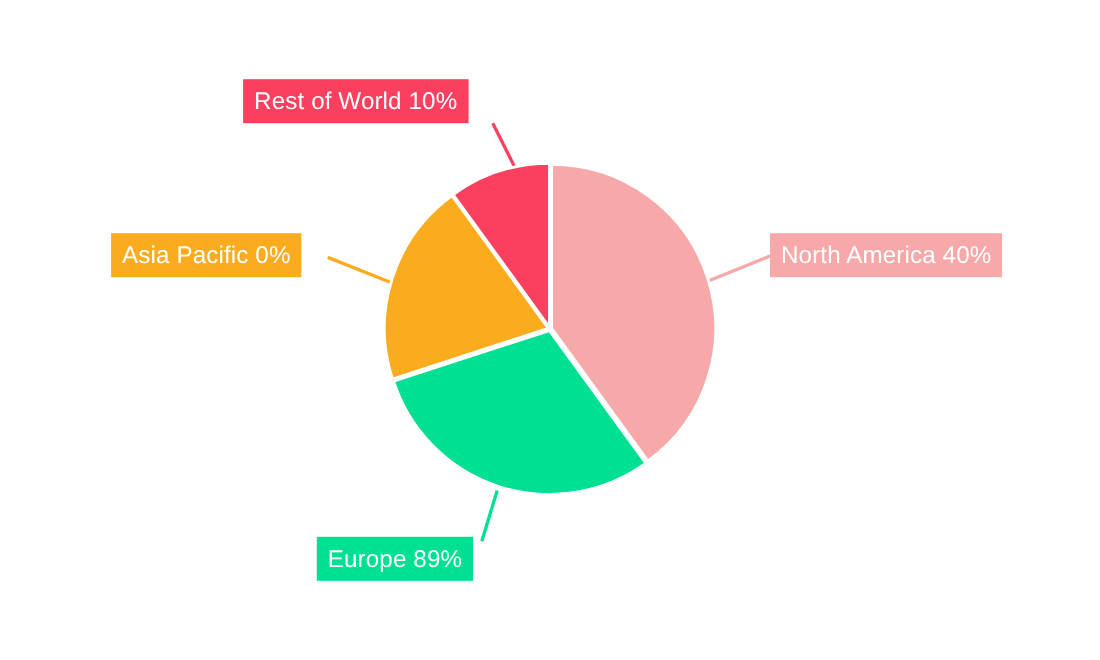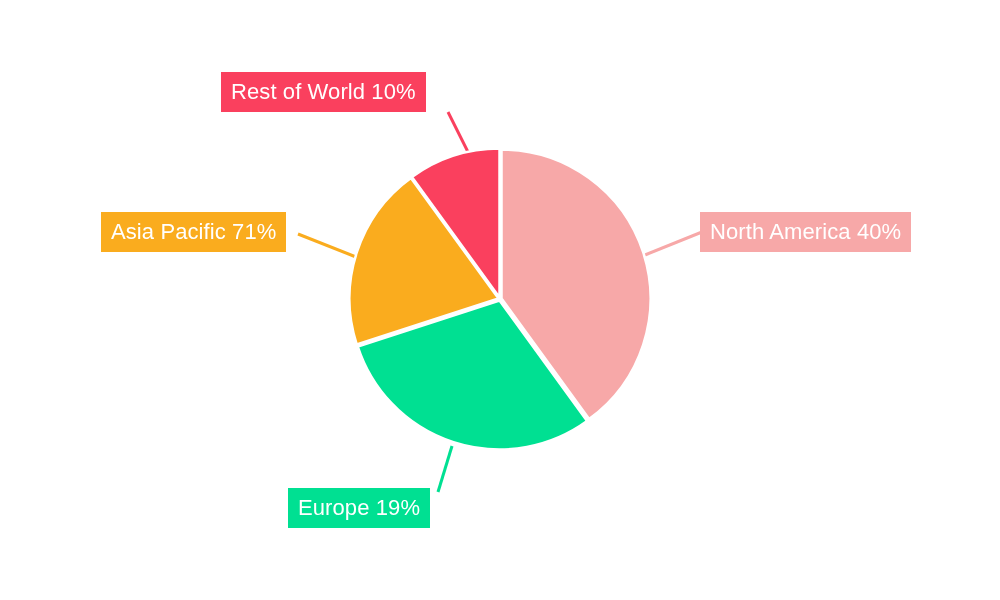--- a/index.html
+++ b/index.html
@@ -58,22 +58,22 @@
         <path d="M 499.50557280900006 300.52169042607227 L 587.0855754005786 421.06522258793945 A 149 149 0 0 1 357.7981518810222 346.56522258793945 Z" fill="#00E092" stroke="#FFFFFF" stroke-width="2.5"></path>
         <path d="M 498.47830957392773 298.50557280900006 L 356.77088864594987 344.54910497086723 A 149 149 0 0 1 410.8983069823492 177.96204064713294 Z" fill="#FAAC1E" stroke="#FFFFFF" stroke-width="2.5"></path>
         <path d="M 499.50557280900006 297.47830957392773 L 411.9255702174215 176.9347774120606 A 149 149 0 0 1 499.50557280900006 148.47830957392776 Z" fill="#FA405E" stroke="#FFFFFF" stroke-width="2.5"></path>
       </g>
   </svg>
 
   <div class="pie-label" id="lbl-0" style="left: 700px; top: 212px; background: rgb(247, 168, 168); justify-content: center;">
     <span>North America 40%</span>
   </div>
   <div class="pie-label" id="lbl-1" style="left: 288px; top: 488px; background: rgb(0, 224, 146);">
-    <span>Europe 19%</span>
+    <span>Europe 89%</span>
   </div>
   <div class="pie-label" id="lbl-2" style="left: 101px; top: 212px; background: rgb(250, 172, 30);">
-    <span>Asia Pacific 71%</span>
+    <span>Asia Pacific 0%</span>
   </div>
   <div class="pie-label" id="lbl-3" style="left: 221px; top: 72px; background: rgb(250, 64, 94);">
     <span>Rest of World 10%</span>
   </div>
 
 </div>
 
 </body></html>

